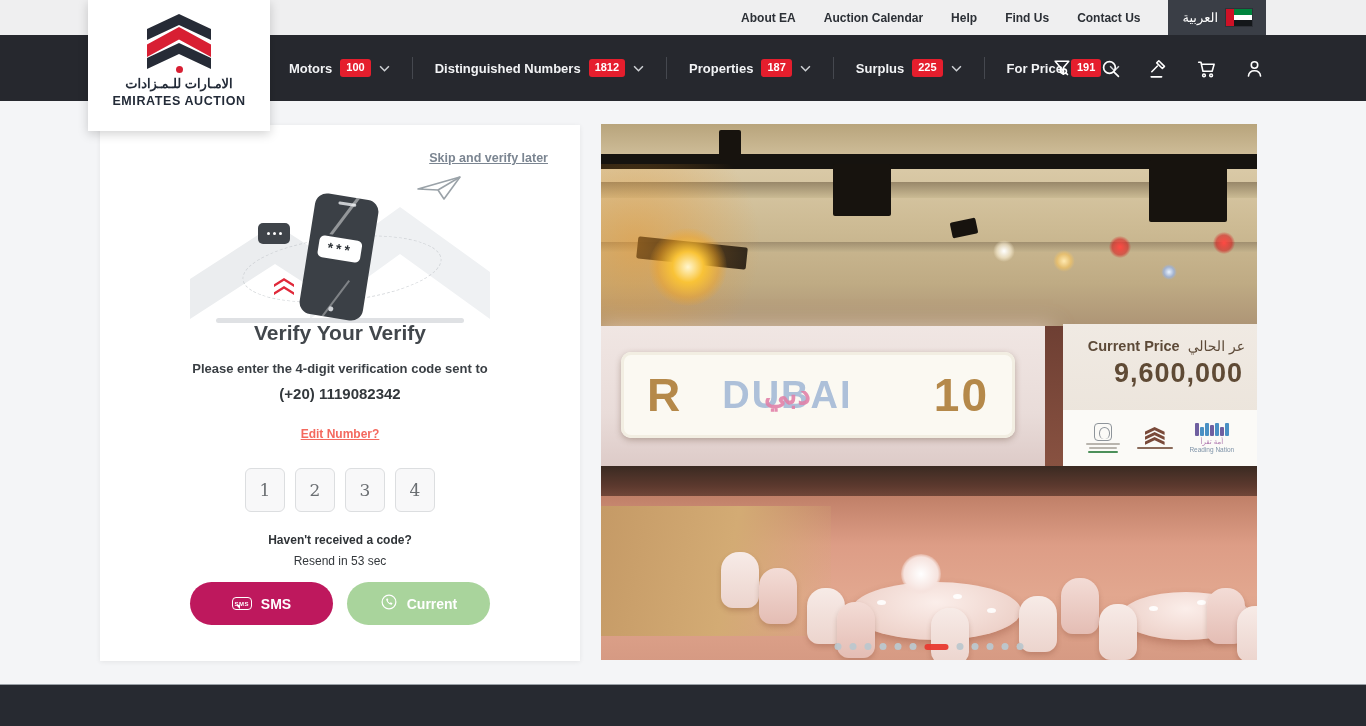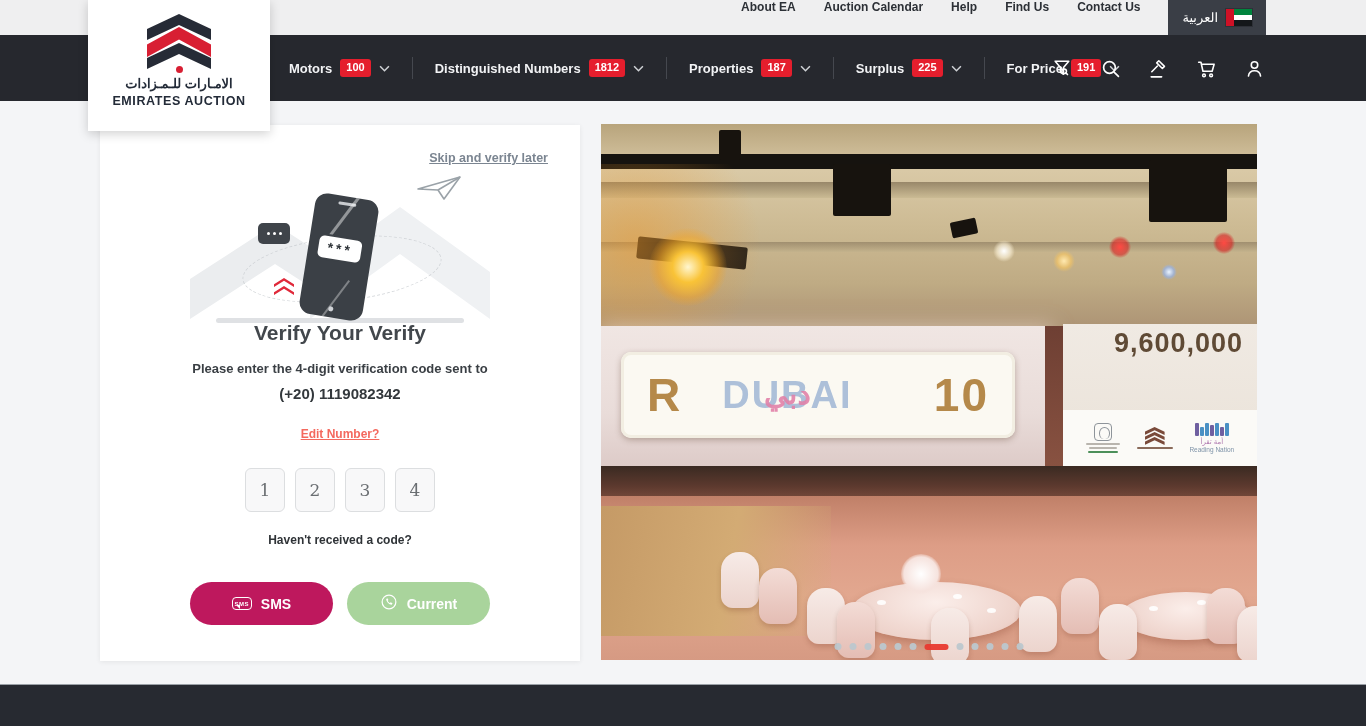--- a/index.html
+++ b/index.html
@@ -2,21 +2,21 @@
 <html><head>
 <meta charset="utf-8">
 <style>
   * { margin:0; padding:0; box-sizing:border-box; }
   html,body { width:1366px; height:726px; overflow:hidden; }
   body { font-family:"Liberation Sans", sans-serif; background:#f4f5f7; }
   .page { position:relative; width:1366px; height:726px; background:#f4f5f7; }
 
   
   .topbar { position:absolute; top:0; left:0; width:1366px; height:35px;
-            background:#efeff0; display:flex; align-items:flex-start; justify-content:flex-end; }
+            background:#efeff0; display:flex; align-items:center; justify-content:flex-end; }
   .topbar a { font-size:12px; font-weight:700; color:#2c3036; text-decoration:none; margin-right:28px; cursor:pointer; }
   .lang-btn { height:35px; background:#3a3e46; color:#fff; display:flex; align-items:center;
               gap:8px; padding:0 14px; margin-right:100px; cursor:pointer; font-size:13px; }
   .flag { width:26px; height:17px; display:flex; box-shadow:0 0 0 1px rgba(0,0,0,.2); }
   .flag .bar { width:8px; background:#ce1126; }
   .flag .stripes { flex:1; display:flex; flex-direction:column; }
   .flag .stripes i { flex:1; display:block; }
   .flag .g { background:#00843d; } .flag .w { background:#ffffff; } .flag .k { background:#14171a; }
 
   
@@ -335,20 +335,21 @@
     <div class="edit-link"><a>Edit Number?</a></div>
 
     <div class="code-row">
       <input class="code-box" maxlength="1" placeholder="1" style="">
       <input class="code-box" maxlength="1" placeholder="2" style="">
       <input class="code-box" maxlength="1" placeholder="3" style="">
       <input class="code-box" maxlength="1" placeholder="4" style="">
     </div>
 
     <p class="v-notreceived">Haven't received a code?</p>
+    <p class="v-resend">Resend in 53 sec</p>
 
     <div class="btn-row">
       <button class="pill-btn btn-sms">
         <span class="sms-ic">SMS</span>
         <span>SMS</span>
       </button>
       <button class="pill-btn btn-wa">
         <span class="wa-ic">
           <svg viewBox="0 0 22 22" fill="none" stroke="#fff" stroke-width="1.5">
             <circle cx="11" cy="11" r="8.4"></circle>
@@ -386,20 +387,24 @@
           <span>DUBAI</span>
           <span class="ar">دبي</span>
         </span>
         <span class="plate-number">10</span>
       </div>
     </div>
 
     <div class="gap-curtain"></div>
 
     <div class="screen-right">
+      <div class="price-row">
+        <span class="price-en">Current Price</span>
+        <span class="price-ar">عر الحالي</span>
+      </div>
       <div class="price-val">9,600,000</div>
       <div class="logo-strip">
         <div class="mini">
           <span class="portrait"></span>
           <span class="tline" style="width:34px"></span>
           <span class="tline" style="width:28px"></span>
           <span class="tline" style="width:30px; background:#4c8f5a"></span>
         </div>
         <div class="mini">
           <span class="mini-chev">

